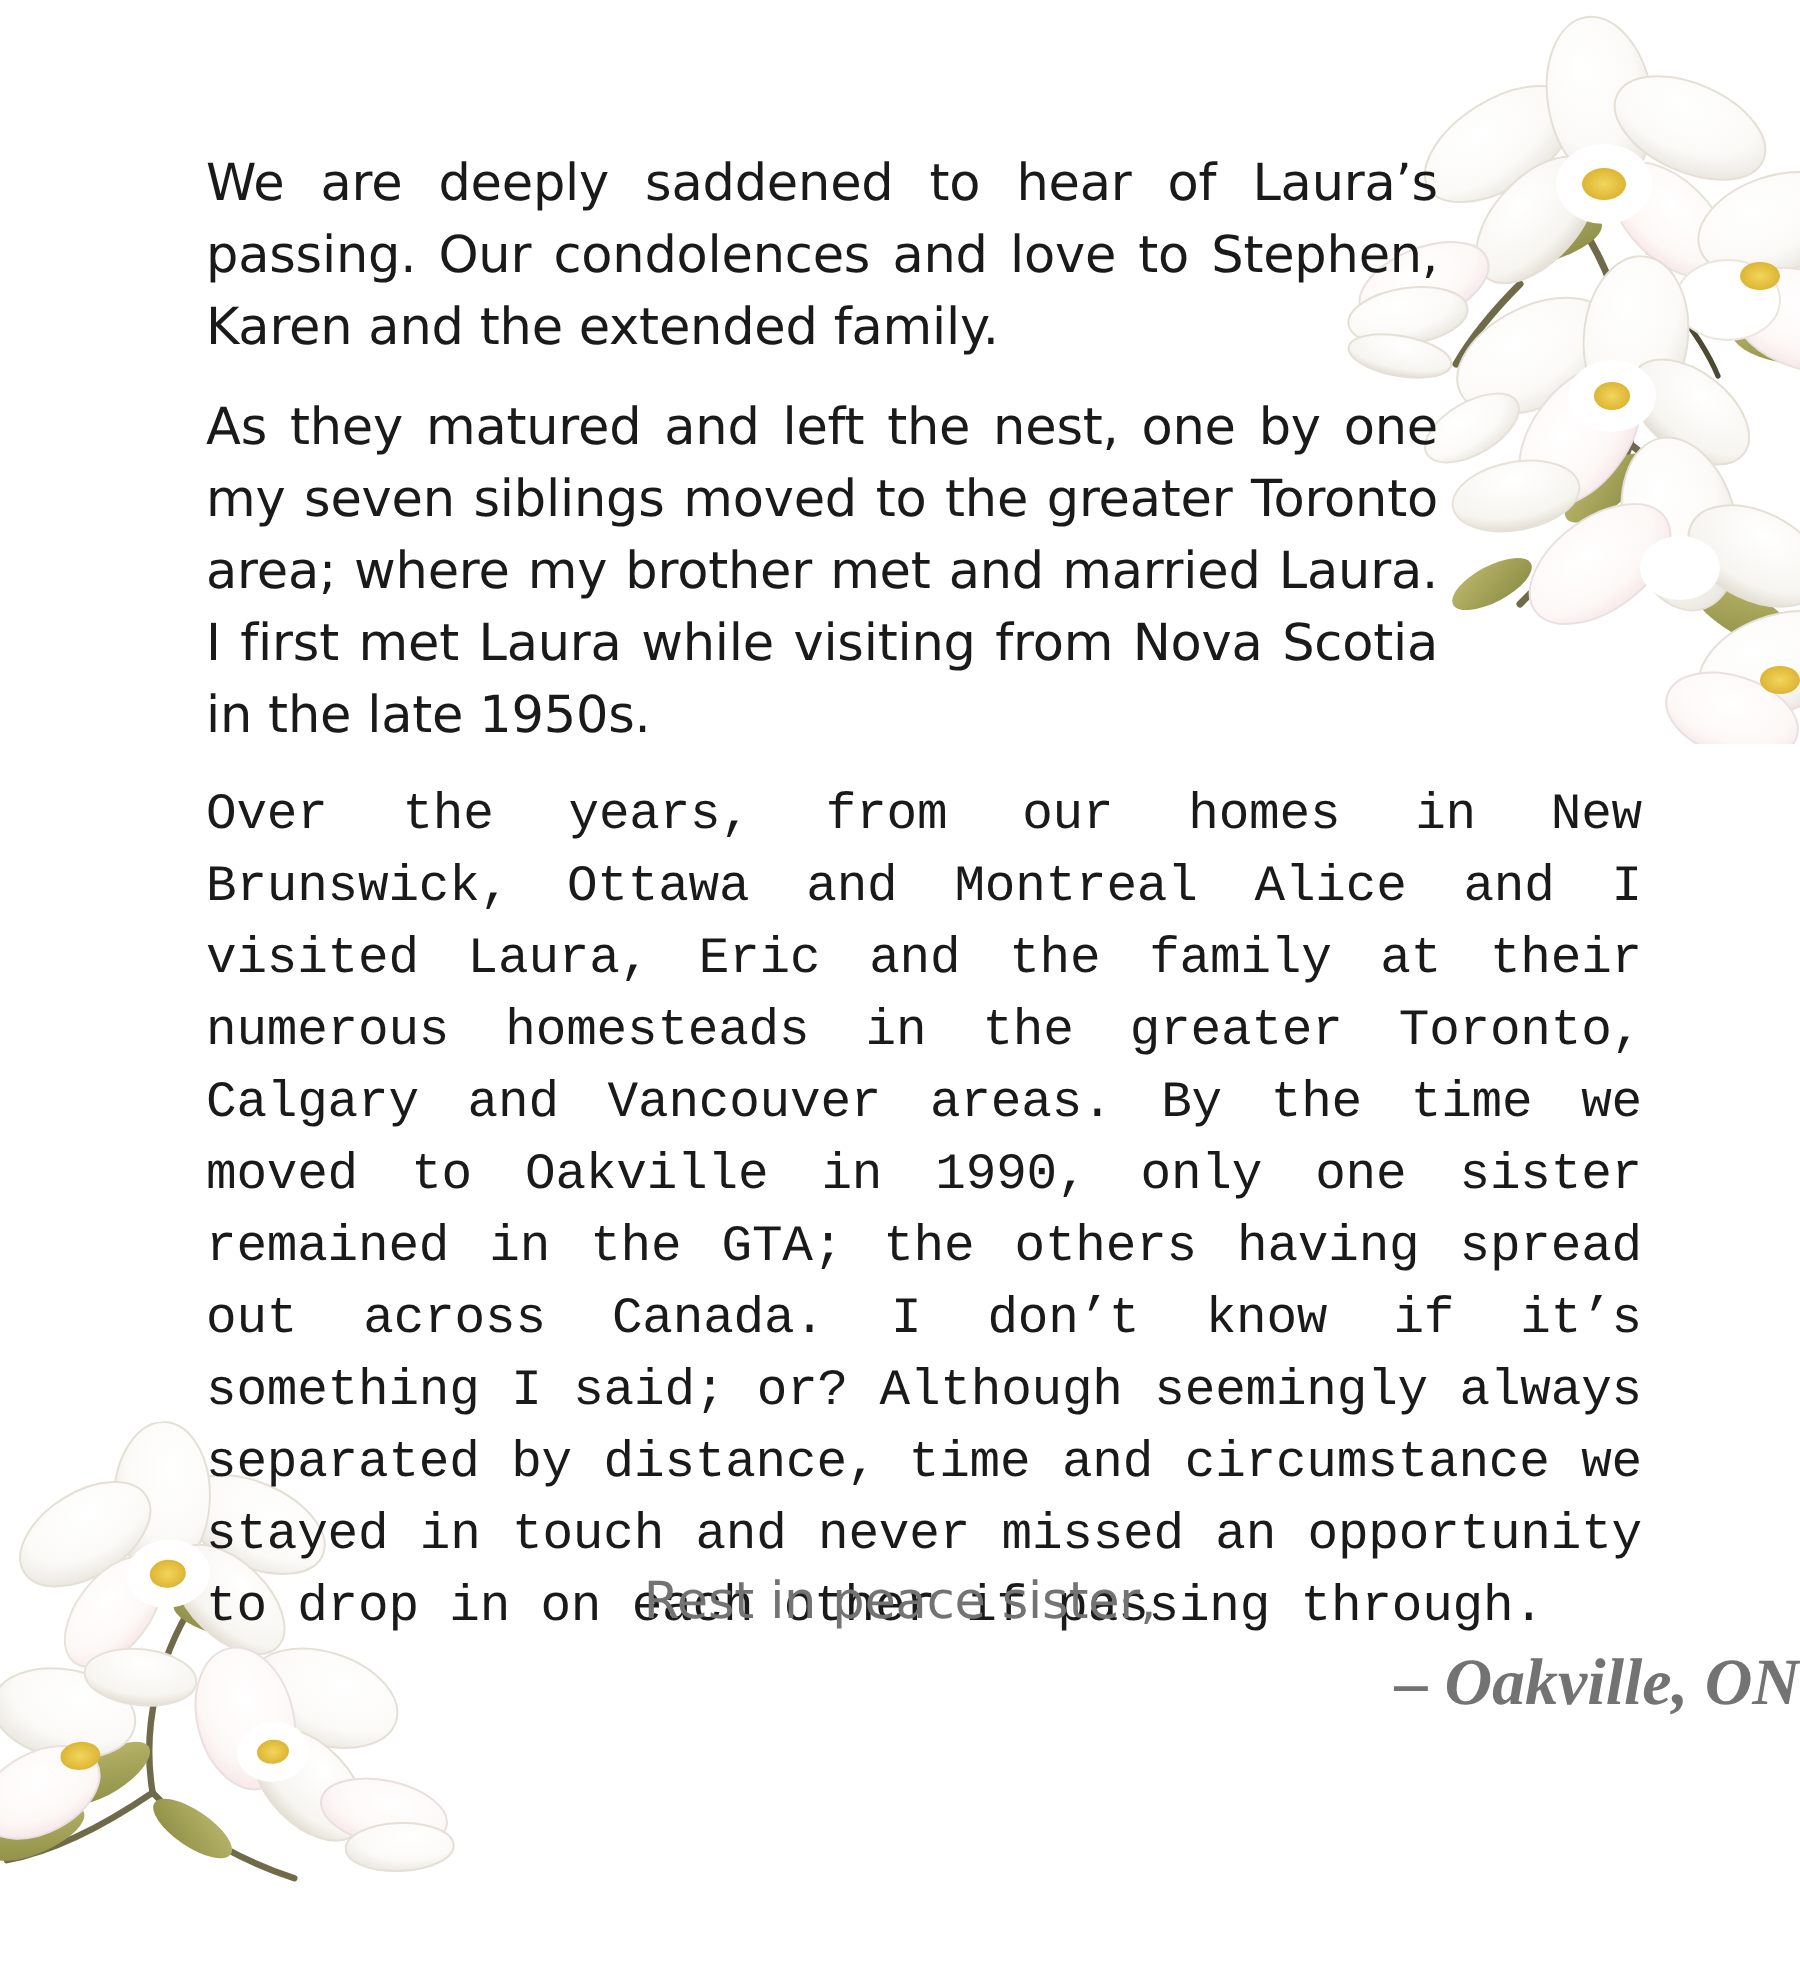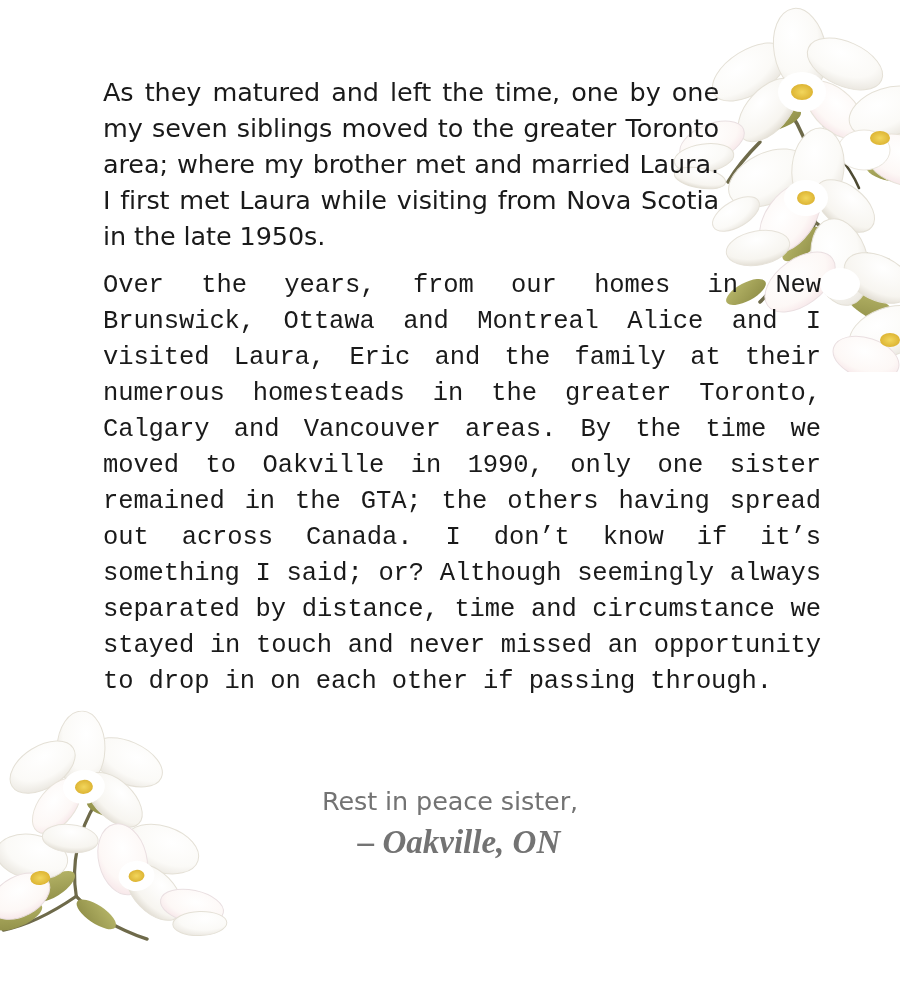--- a/index.html
+++ b/index.html
@@ -98,20 +98,21 @@
     margin-right: 28px;
   }
   .sig-place {
     font-family: "Liberation Serif", "DejaVu Serif", serif;
     font-weight: bold;
     font-style: italic;
     font-size: 33px;
     line-height: 44px;
     display: block;
     margin-left: 18px;
+    text-align: right;
   }
 </style>
 </head>
 <body>
 
 <div class="page">
 
   <div class="floral floral-top-right">
     <svg viewBox="0 0 270 380" width="270" height="380" xmlns="http://www.w3.org/2000/svg">
       <defs>
@@ -287,21 +288,22 @@
         <ellipse cx="30" cy="224" rx="27" ry="12" fill="url(#petalA2)" stroke="#e4e0d6" stroke-width="1" transform="rotate(-4 30 224)"></ellipse>
       </g>
 
       <g>
         <ellipse cx="150" cy="126" rx="28" ry="14" fill="url(#petalC2)" stroke="#e6e2d9" stroke-width="1" transform="rotate(-12 150 126)"></ellipse>
       </g>
     </svg>
   </div>
 
   <div class="body-text">
-    <p class="para wrap-narrow">As they matured and left the time, one by one my seven siblings moved to the greater Toronto area; where my brother met and married Laura. I first met Laura while visiting from Nova Scotia in the late 1950s.</p>
+    <p class="para wrap-narrow">We are deeply saddened to hear of Laura’s passing. Our condolences and love to Stephen, Karen and the extended family.</p>
+    <p class="para wrap-narrow">As they matured and left the nest, one by one my seven siblings moved to the greater Toronto area; where my brother met and married Laura. I first met Laura while visiting from Nova Scotia in the late 1950s.</p>
     <p class="para">Over the years, from our homes in New Brunswick, Ottawa and Montreal Alice and I visited Laura, Eric and the family at their numerous homesteads in the greater Toronto, Calgary and Vancouver areas. By the time we moved to Oakville in 1990, only one sister remained in the GTA; the others having spread out across Canada. I don’t know if it’s something I said; or?  Although seemingly always separated by distance, time and circumstance we stayed in touch and never missed an opportunity to drop in on each other if passing through.</p>
   </div>
 
   <div class="signature">
     <div class="sig-line-rest">Rest in peace sister,</div>
     <div class="sig-place">– Oakville, ON</div>
   </div>
 
 </div>
 

